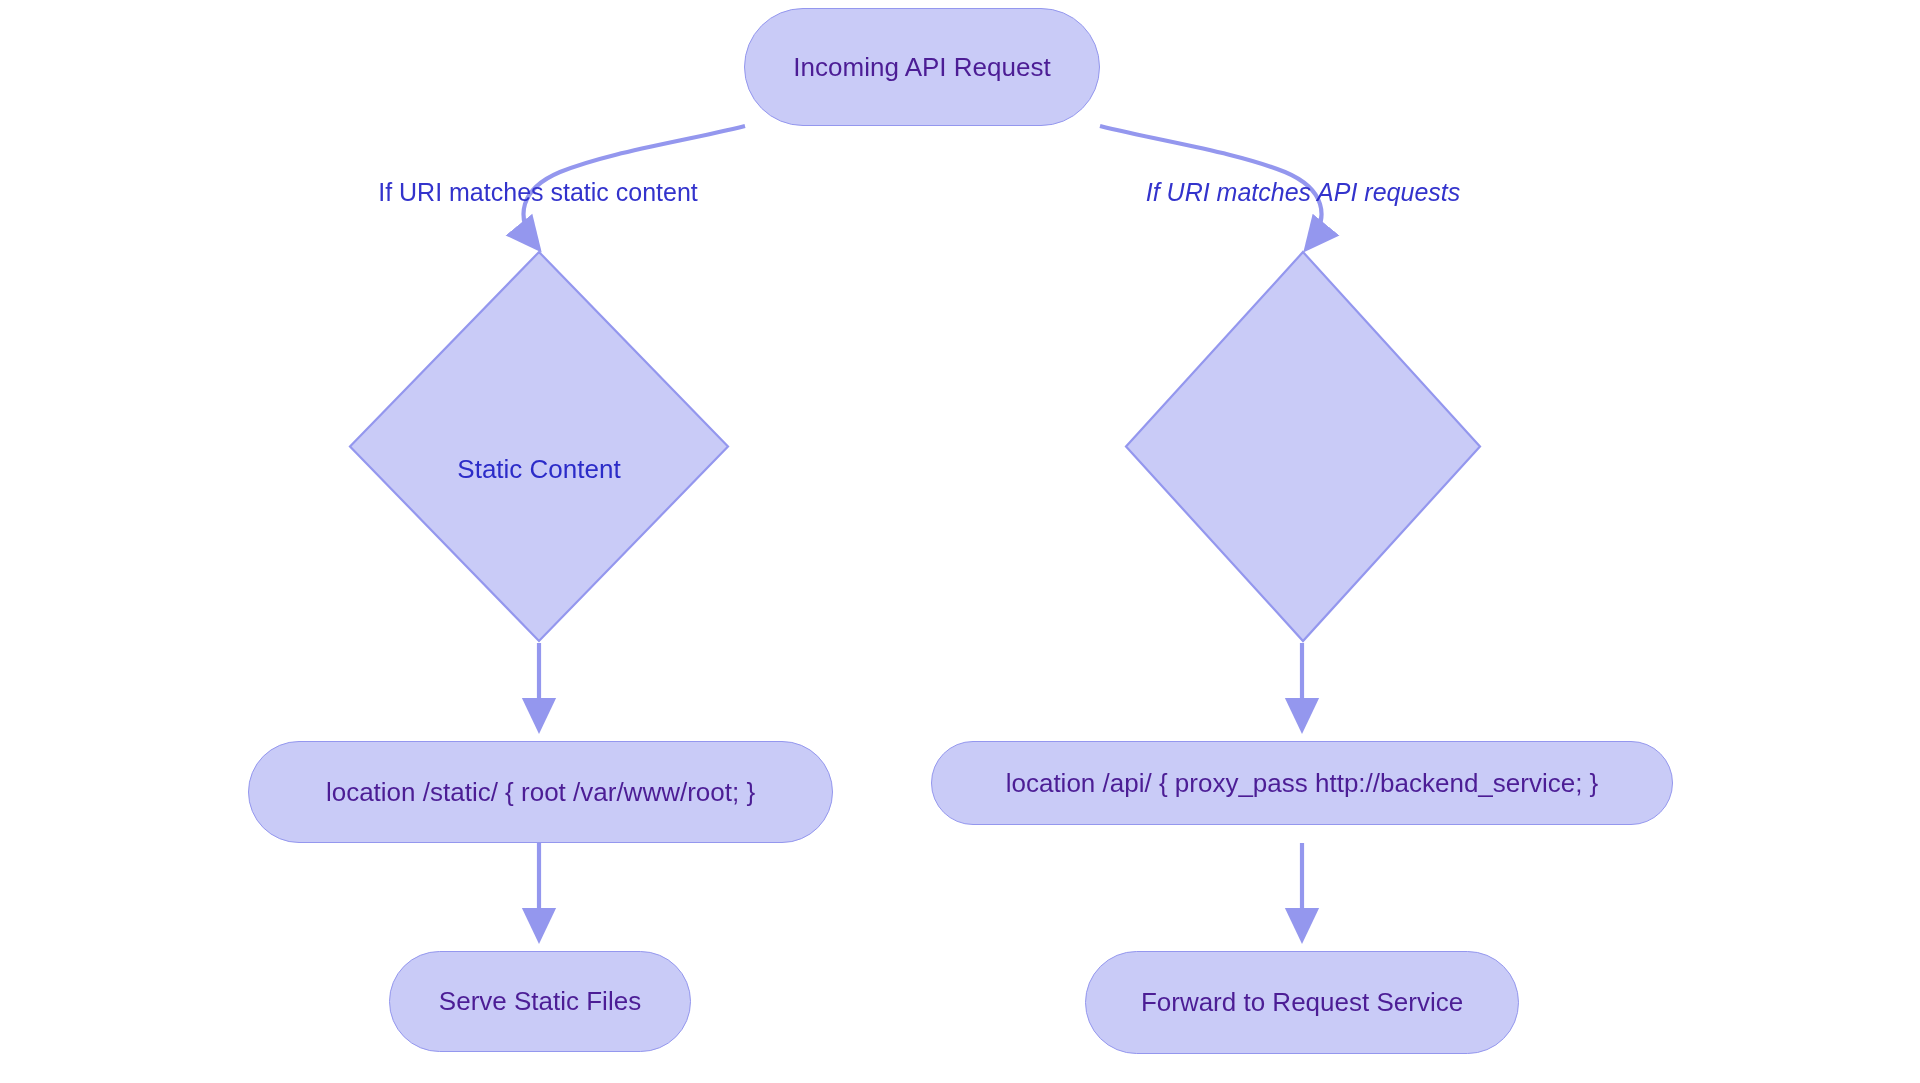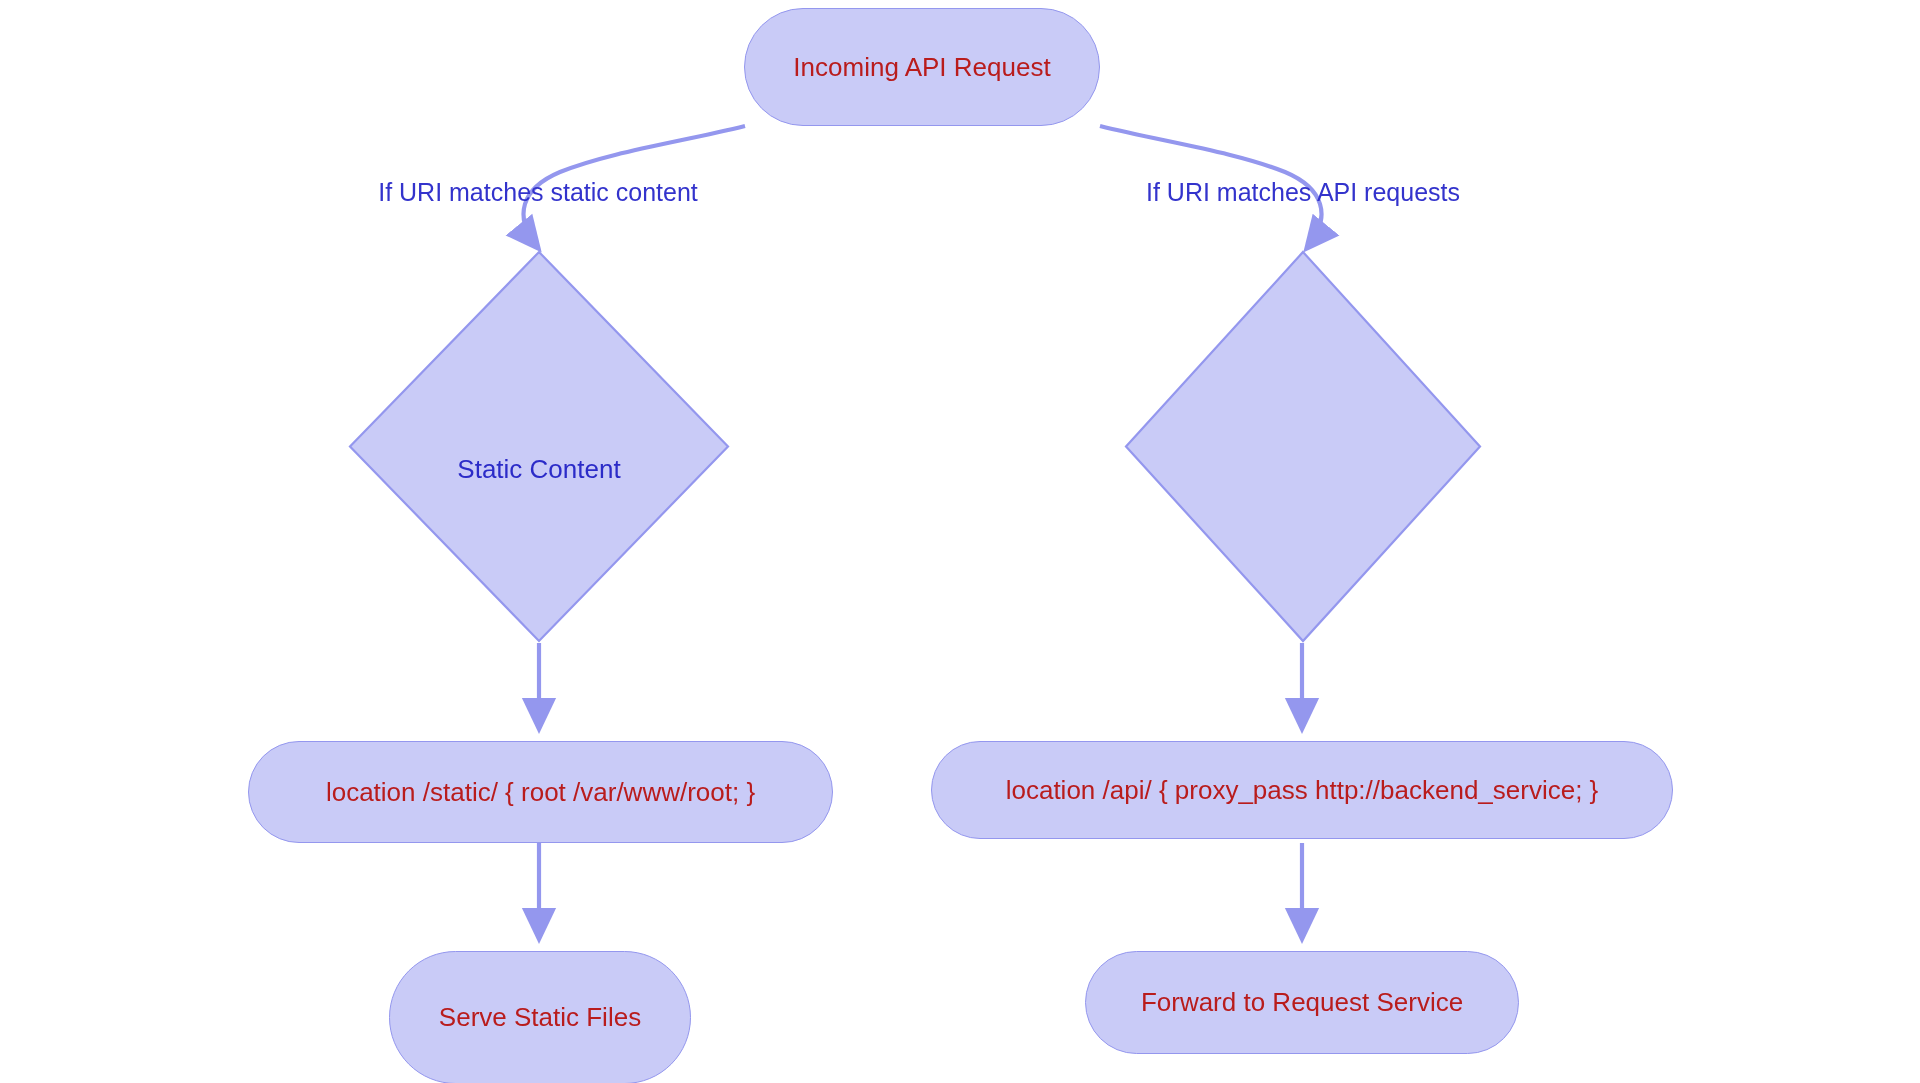--- a/index.html
+++ b/index.html
@@ -25,21 +25,21 @@
     height: 1083px;
     pointer-events: none;
   }
   .node {
     position: absolute;
     box-sizing: border-box;
     display: flex;
     align-items: center;
     justify-content: center;
     text-align: center;
-    color: #b91c1c;
+    color: #4c1d95;
     background: #c9cbf7;
     border: 1.6px solid #9497ee;
     font-family: "Liberation Sans", sans-serif;
     line-height: 1.1;
     white-space: nowrap;
   }
   .node.stadium {
     border-radius: 999px;
   }
   .node-label {
@@ -118,33 +118,33 @@
   <div class="diamond-wrap" style="left:1124px; top:250px; width:358px; height:393px;">
     <svg width="358" height="393" viewBox="0 0 358 393" xmlns="http://www.w3.org/2000/svg">
       <polygon points="179,2 356,196.5 179,391 2,196.5" fill="#c9cbf7" stroke="#9497ee" stroke-width="2.2"></polygon>
     </svg>
   </div>
 
   <div class="node stadium fs-26" style="left:248px; top:741px; width:585px; height:102px;">
     <span class="node-label">location /static/ { root /var/www/root; }</span>
   </div>
 
-  <div class="node stadium fs-26" style="left:931px; top:741px; width:742px; height:98px;">
+  <div class="node stadium fs-26" style="left:931px; top:741px; width:742px; height:84px;">
     <span class="node-label">location /api/ { proxy_pass http://backend_service; }</span>
   </div>
 
-  <div class="node stadium fs-26" style="left:389px; top:951px; width:302px; height:133px;">
+  <div class="node stadium fs-26" style="left:389px; top:951px; width:302px; height:101px;">
     <span class="node-label">Serve Static Files</span>
   </div>
 
   <div class="node stadium fs-26" style="left:1085px; top:951px; width:434px; height:103px;">
     <span class="node-label">Forward to Request Service</span>
   </div>
 
   <div class="edge-label fs-25" style="left:538px; top:192px;">
     <span>If URI matches static content</span>
   </div>
 
-  <div class="edge-label fs-25" style="left:1303px; top:192px;">
+  <div class="edge-label fs-25" style="left:1303px; top:192px;font-style:italic;">
     <span>If URI matches API requests</span>
   </div>
 
 </div>
 
 </body></html>

